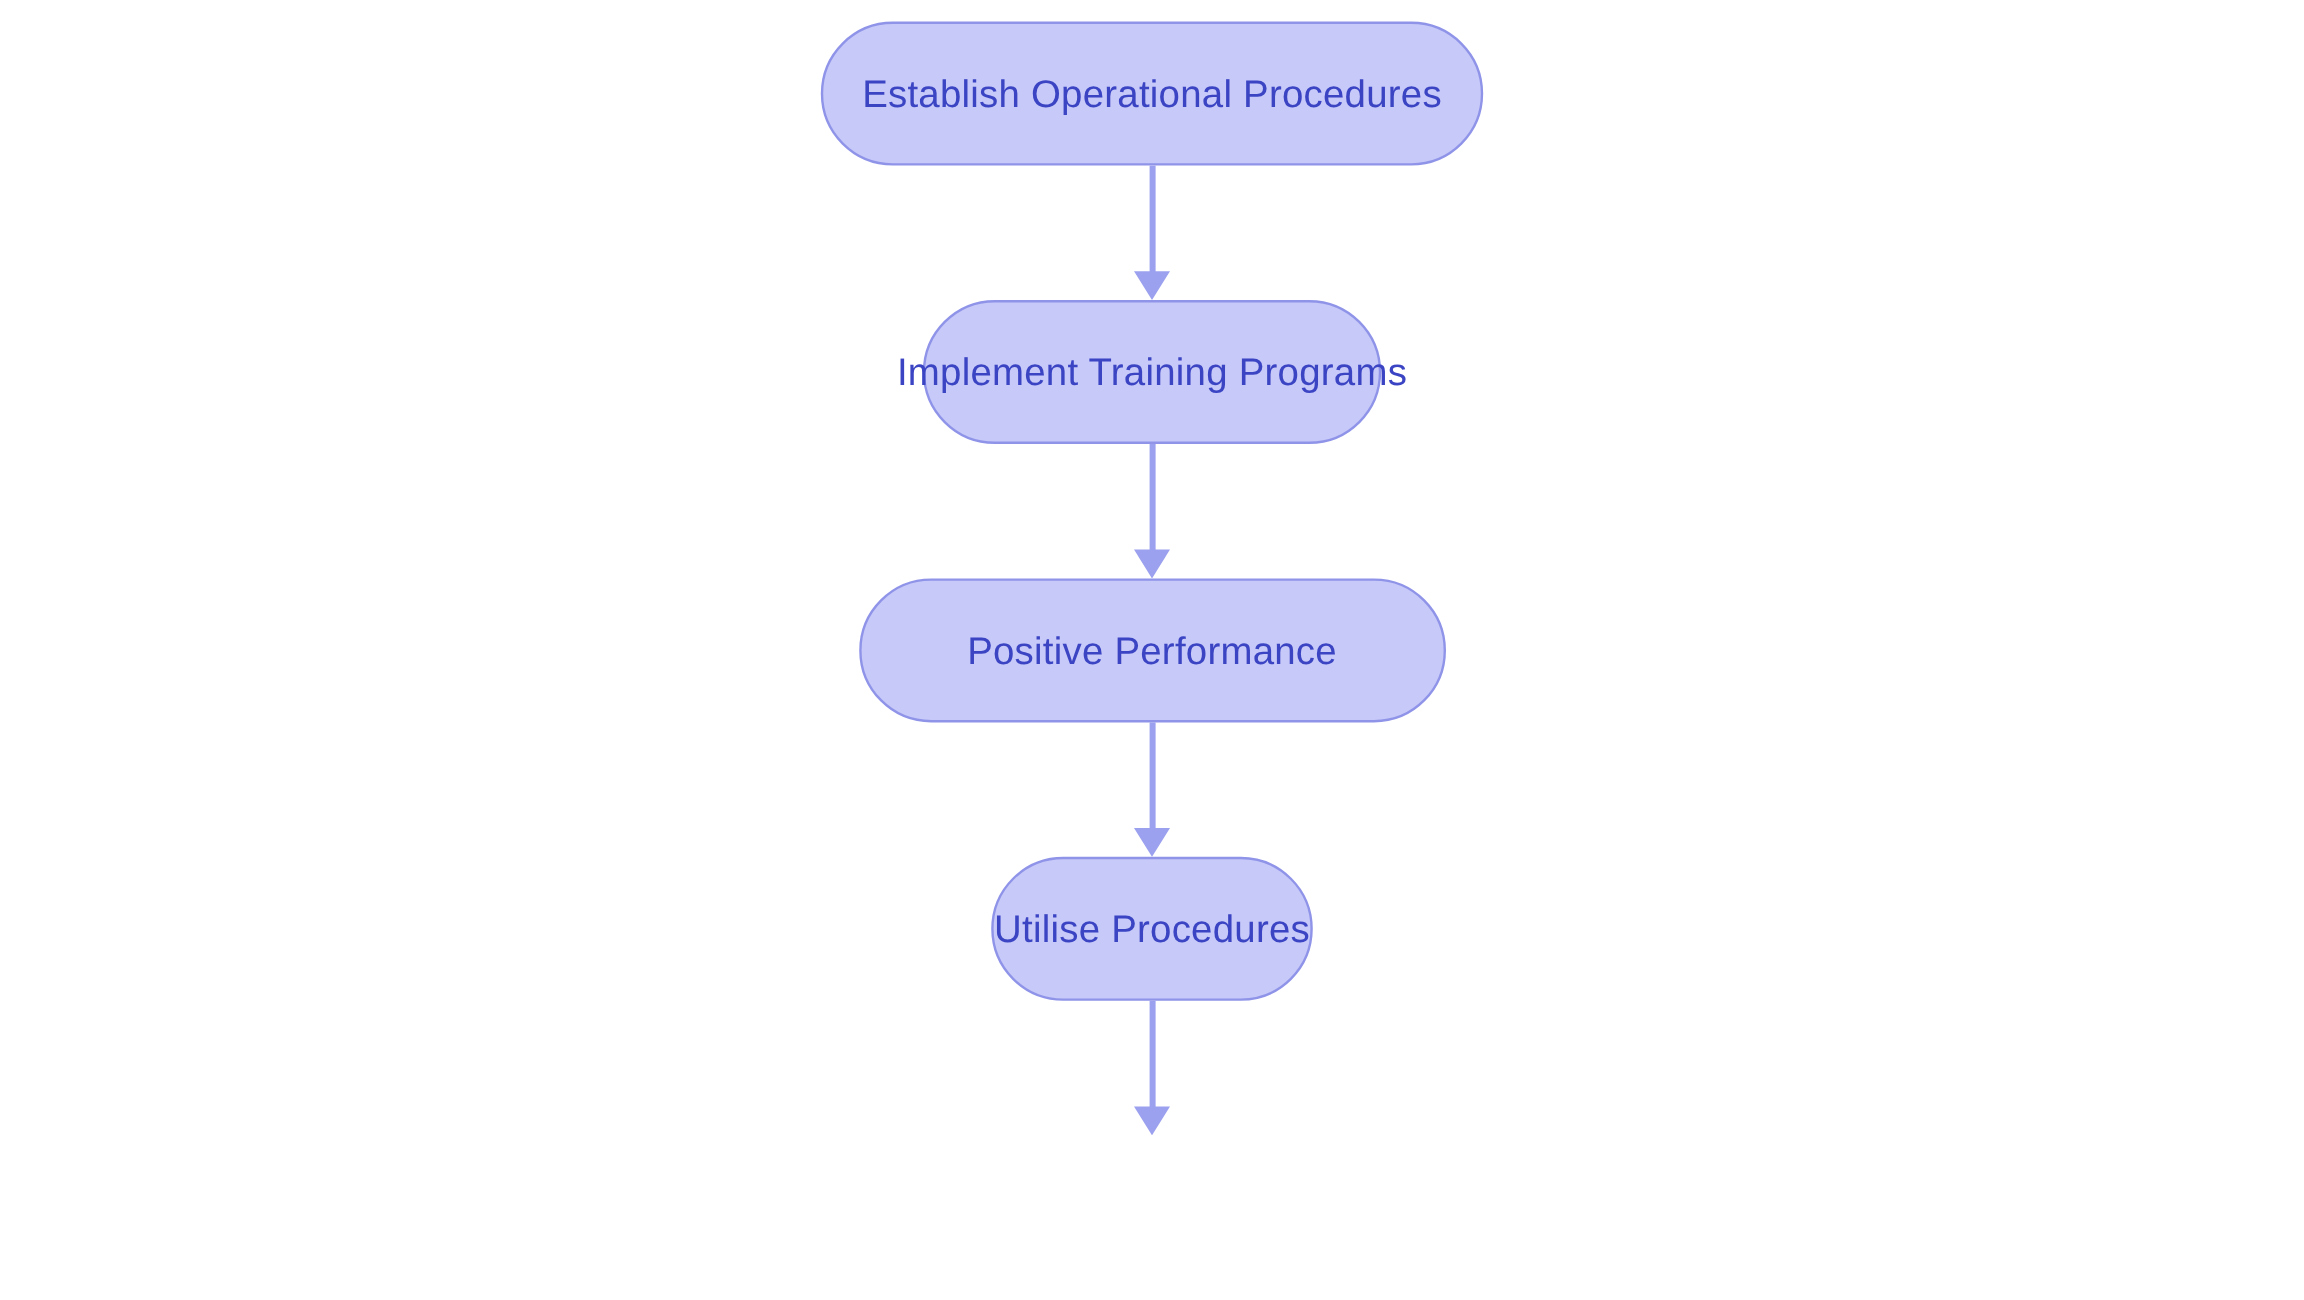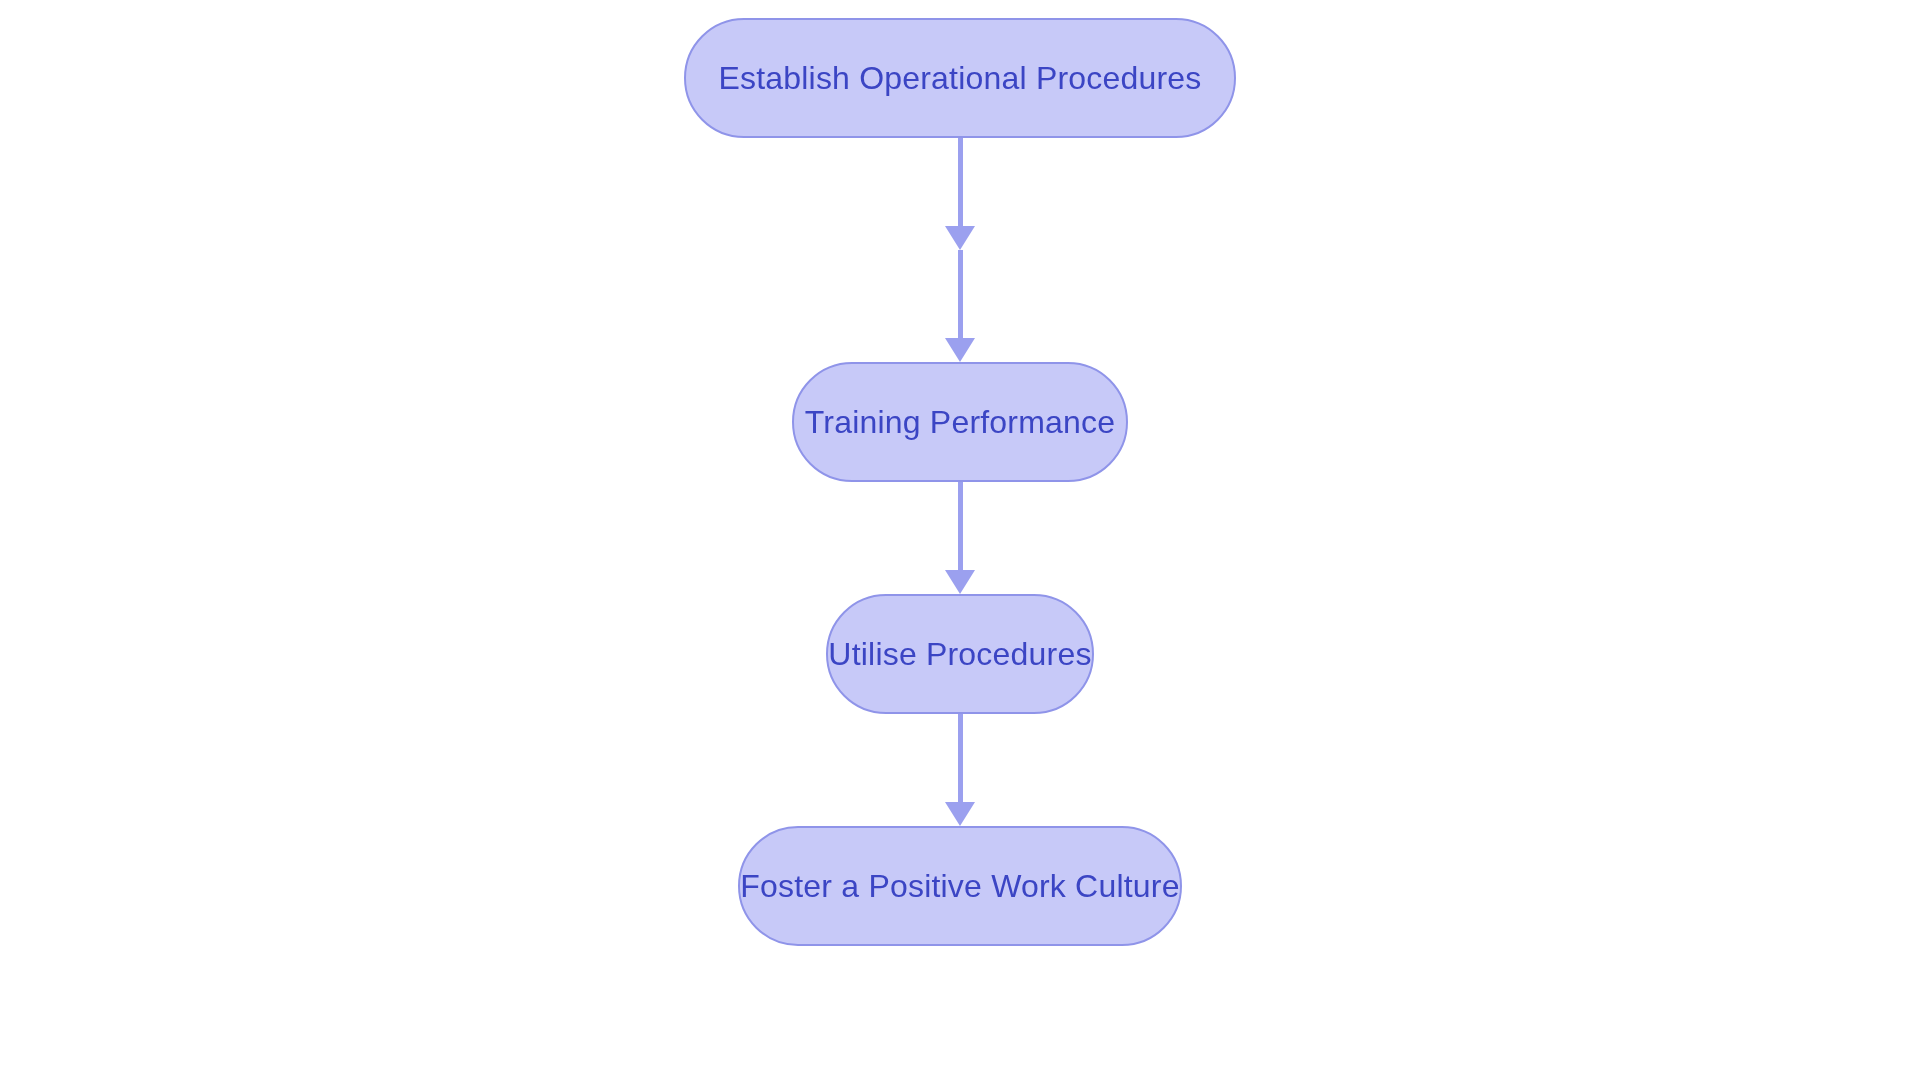--- a/index.html
+++ b/index.html
@@ -86,42 +86,42 @@
 
     <div class="node">
       <span class="node-label">Establish Operational Procedures</span>
     </div>
 
     <div class="connector">
       <div class="arrow-line"></div>
       <div class="arrow-head"></div>
     </div>
 
+    <div class="node">
+      <span class="node-label">Implement Training Programs</span>
+    </div>
 
     <div class="connector">
       <div class="arrow-line"></div>
       <div class="arrow-head"></div>
     </div>
 
     <div class="node">
-      <span class="node-label">Training Performance</span>
+      <span class="node-label">Positive Performance</span>
     </div>
 
     <div class="connector">
       <div class="arrow-line"></div>
       <div class="arrow-head"></div>
     </div>
 
     <div class="node">
       <span class="node-label">Utilise Procedures</span>
     </div>
 
     <div class="connector">
       <div class="arrow-line"></div>
       <div class="arrow-head"></div>
     </div>
 
-    <div class="node">
-      <span class="node-label">Foster a Positive Work Culture</span>
-    </div>
 
   </div>
 </div>
 
 </body></html>

